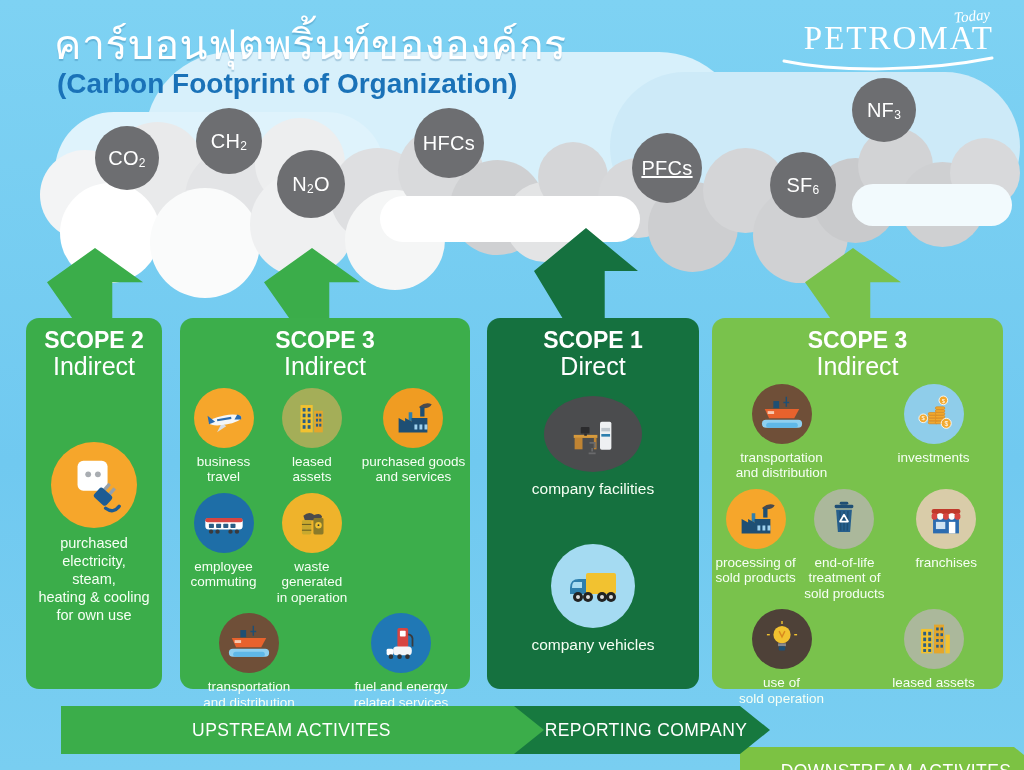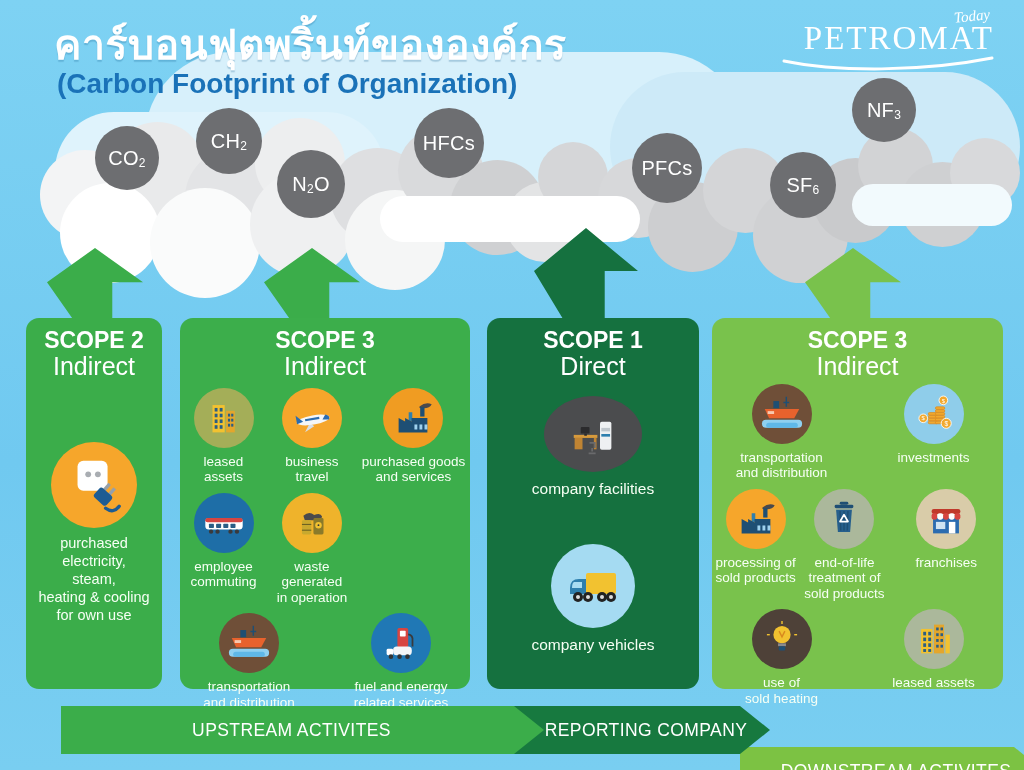--- a/index.html
+++ b/index.html
@@ -4,21 +4,21 @@
 <style>
   html,body { margin:0; padding:0; background:#444; }
   .stage {
     position:relative; width:1024px; height:770px; overflow:hidden;
     background:linear-gradient(180deg,#7ED2F3 0%,#70C9F0 60%,#79CEF1 100%);
     font-family:"Liberation Sans", sans-serif;
   }
 
   
   .title-th {
-    position:absolute; left:54px; top:12px; font-size:41px; font-weight:bold;
+    position:absolute; left:54px; top:12px; font-size:41px; font-weight:normal;
     color:#ffffff; letter-spacing:0.5px; text-shadow:0 2px 1px rgba(20,90,140,0.25);
   }
   .title-en {
     position:absolute; left:57px; top:68px; font-size:28px; font-weight:bold;
     color:#1A72B8;
   }
   .logo { position:absolute; right:30px; top:6px; width:215px; height:72px; color:#fff; }
   .logo-tagline {
     position:absolute; right:4px; top:2px; font-family:"Liberation Serif", serif;
     font-style:italic; font-size:15px; transform:rotate(-6deg);
@@ -160,21 +160,21 @@
   <div class="gas" style="left:277px;top:150px;width:68px;height:68px;">
     <span>N</span>
       <sub>2</sub>
       <span>O</span>
   </div>
   <div class="gas" style="left:414px;top:108px;width:70px;height:70px;">
     <span>HFCs</span>
       <sub></sub>
       <span></span>
   </div>
-  <div class="gas" style="left:632px;top:133px;width:70px;height:70px;">
+  <div class="gas" style="left:632px;top:133px;width:70px;height:70px;text-decoration:underline;">
     <span>PFCs</span>
       <sub></sub>
       <span></span>
   </div>
   <div class="gas" style="left:770px;top:152px;width:66px;height:66px;">
     <span>SF</span>
       <sub>6</sub>
       <span></span>
   </div>
   <div class="gas" style="left:852px;top:78px;width:64px;height:64px;">
@@ -212,20 +212,35 @@
 heating &amp; cooling
 for own use</div>
   </div>
 
   <div class="panel p2">
     <div class="scope-head">
       <div class="scope">SCOPE 3</div>
       <div class="kind">Indirect</div>
     </div>
     <div class="row3">
+      <div class="item">
+        <div class="circ c-orange">
+          <svg width="46" height="46" viewBox="0 0 64 64">
+            <g transform="rotate(-10 32 32)">
+              <path d="M28 38 l-9 12 14 -6 z" fill="#D8DEE4"></path>
+              <ellipse cx="33" cy="35" rx="23" ry="6.5" fill="#F4F6F8"></ellipse>
+              <path d="M51 30.5 q7 2.5 4 7.5 l-9 -1.5 z" fill="#2B6CB0"></path>
+              <path d="M10 25 l9 10 -9 2 z" fill="#2B6CB0"></path>
+              <rect x="22" y="32" width="20" height="3" fill="#2B6CB0"></rect>
+            </g>
+          </svg>
+        </div>
+        <div class="lbl">business
+travel</div>
+      </div>
       <div class="item">
         <div class="circ c-olive">
           <svg width="46" height="46" viewBox="0 0 64 64">
             <rect x="16" y="14" width="17" height="38" fill="#F2C230"></rect>
               <rect x="35" y="22" width="12" height="30" fill="#E3A62C"></rect>
             <g fill="#2A5E85">
                 <rect x="19" y="18" width="4" height="5"></rect>
                 <rect x="26" y="18" width="4" height="5"></rect>
                 <rect x="19" y="26" width="4" height="5"></rect>
                 <rect x="26" y="26" width="4" height="5"></rect>
@@ -237,35 +252,20 @@
                 <rect x="42" y="26" width="3" height="4"></rect>
                 <rect x="37.5" y="33" width="3" height="4"></rect>
                 <rect x="42" y="33" width="3" height="4"></rect>
                 <rect x="37.5" y="40" width="3" height="4"></rect>
                 <rect x="42" y="40" width="3" height="4"></rect>
               </g>
           </svg>
         </div>
         <div class="lbl">leased
 assets</div>
-      </div>
-      <div class="item">
-        <div class="circ c-orange">
-          <svg width="46" height="46" viewBox="0 0 64 64">
-            <g transform="rotate(-10 32 32)">
-              <path d="M28 38 l-9 12 14 -6 z" fill="#D8DEE4"></path>
-              <ellipse cx="33" cy="35" rx="23" ry="6.5" fill="#F4F6F8"></ellipse>
-              <path d="M51 30.5 q7 2.5 4 7.5 l-9 -1.5 z" fill="#2B6CB0"></path>
-              <path d="M10 25 l9 10 -9 2 z" fill="#2B6CB0"></path>
-              <rect x="22" y="32" width="20" height="3" fill="#2B6CB0"></rect>
-            </g>
-          </svg>
-        </div>
-        <div class="lbl">business
-travel</div>
       </div>
       <div class="item">
         <div class="circ c-orange2">
           <svg width="46" height="46" viewBox="0 0 64 64">
             <path d="M41 16 q9 -7 17 -3 q-3 7 -17 5 z" fill="#4A4A4C"></path>
             <rect x="42" y="17" width="6" height="13" fill="#1E4F74"></rect>
             <rect x="26" y="24" width="5" height="12" fill="#2E7FAE"></rect>
             <path d="M12 52 V32 l9 5 v-5 l9 5 v-5 h22 v20 z" fill="#1E4F74"></path>
             <g fill="#9FD2EE">
                 <rect x="34" y="41" width="4" height="7"></rect>
@@ -506,21 +506,21 @@
                 <line x1="15" y1="26" x2="11" y2="26"></line>
                 <line x1="53" y1="26" x2="49" y2="26"></line>
               </g>
             <circle cx="32" cy="26" r="12" fill="#F2C230"></circle>
             <path d="M28 21 l4 8 4 -8" stroke="#D98A1F" stroke-width="2" fill="none"></path>
             <rect x="26.5" y="38" width="11" height="4" fill="#8A8A8C"></rect>
             <rect x="27.5" y="42" width="9" height="6" rx="1.5" fill="#1E4F74"></rect>
           </svg>
         </div>
         <div class="lbl">use of
-sold heating</div>
+sold operation</div>
       </div>
       <div class="item">
         <div class="circ c-sage">
           <svg width="46" height="46" viewBox="0 0 64 64">
             <rect x="14" y="18" width="16" height="34" fill="#F2C230"></rect>
             <rect x="32" y="12" width="14" height="40" fill="#E3A62C"></rect>
             <rect x="48" y="26" width="6" height="26" fill="#F2C230"></rect>
             <g fill="#2A5E85">
                 <rect x="17" y="22" width="4" height="5"></rect>
                 <rect x="24" y="22" width="4" height="5"></rect>

